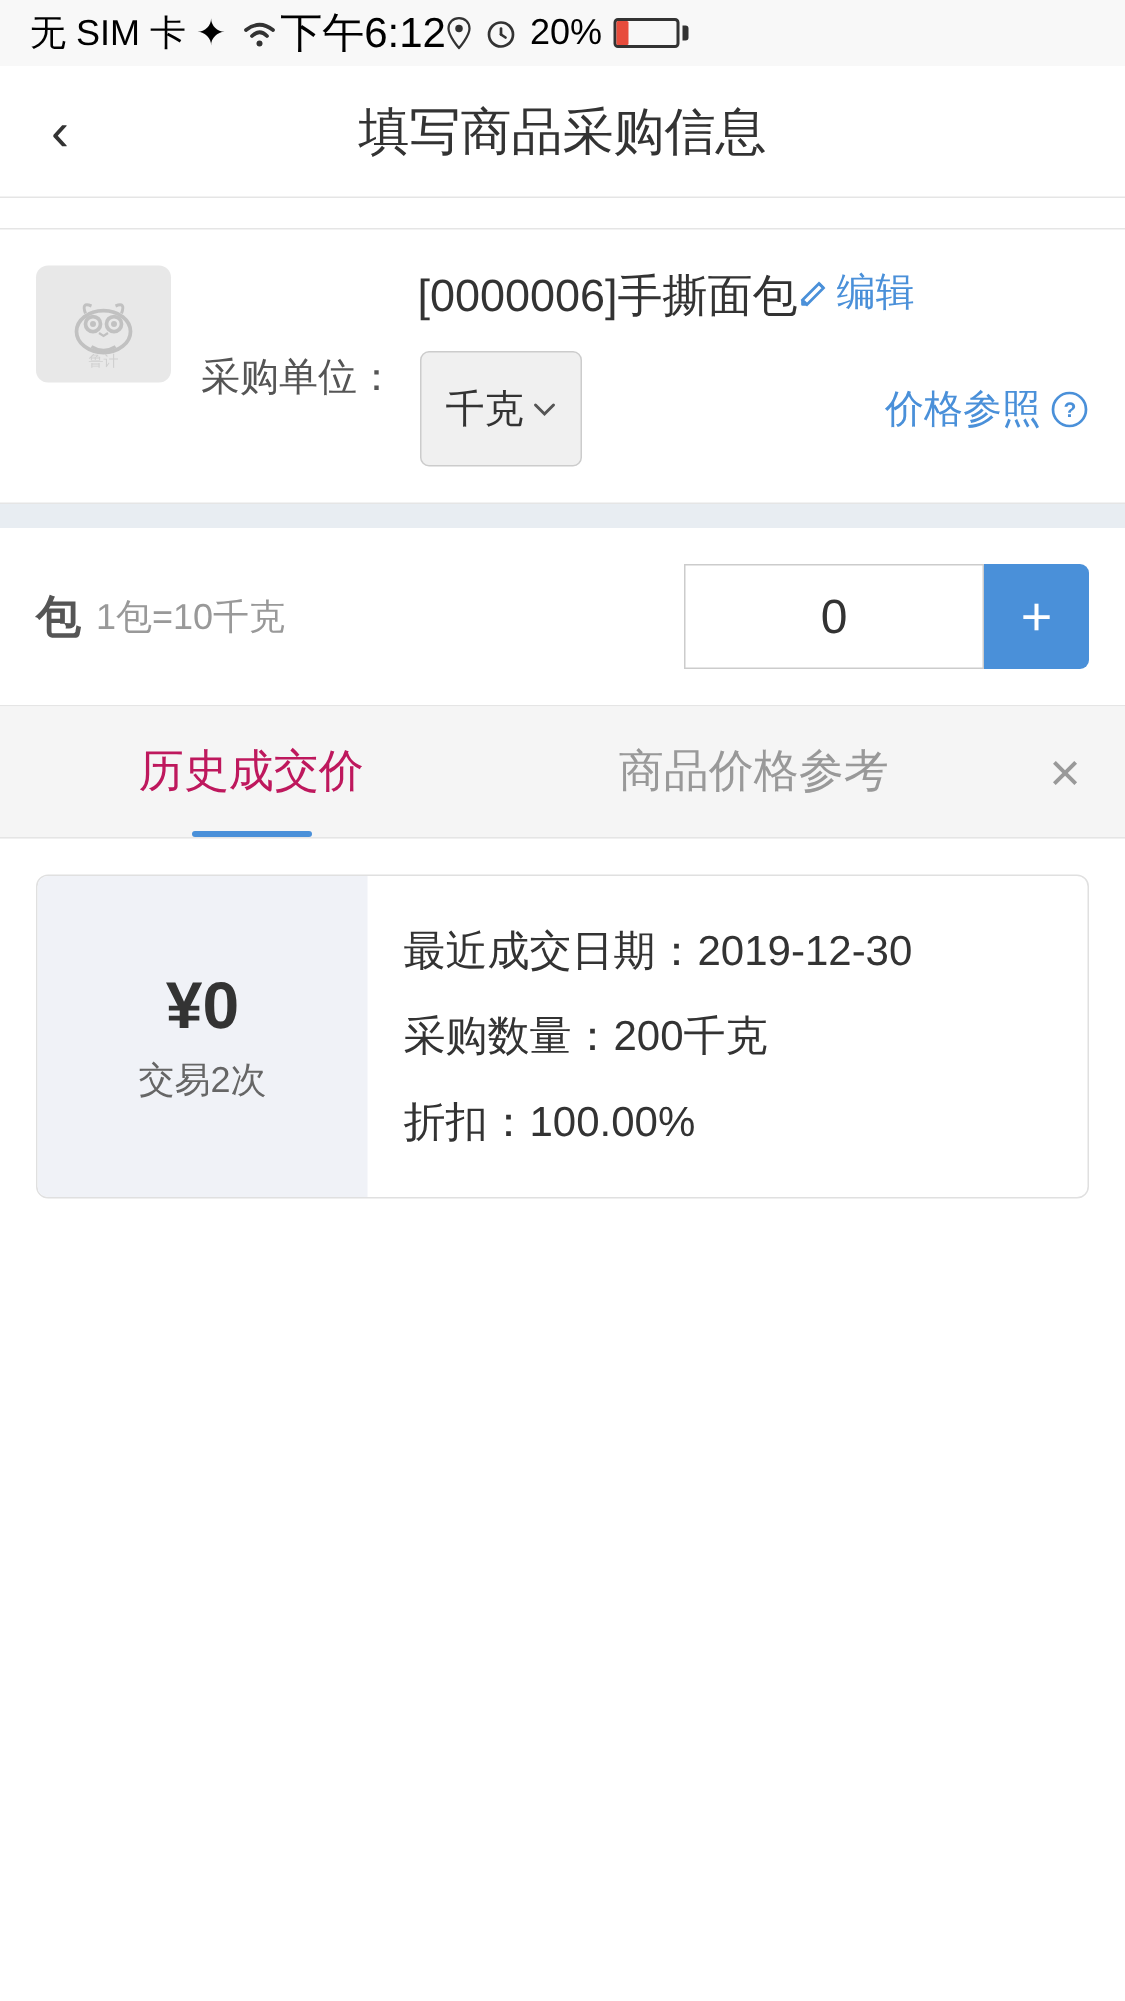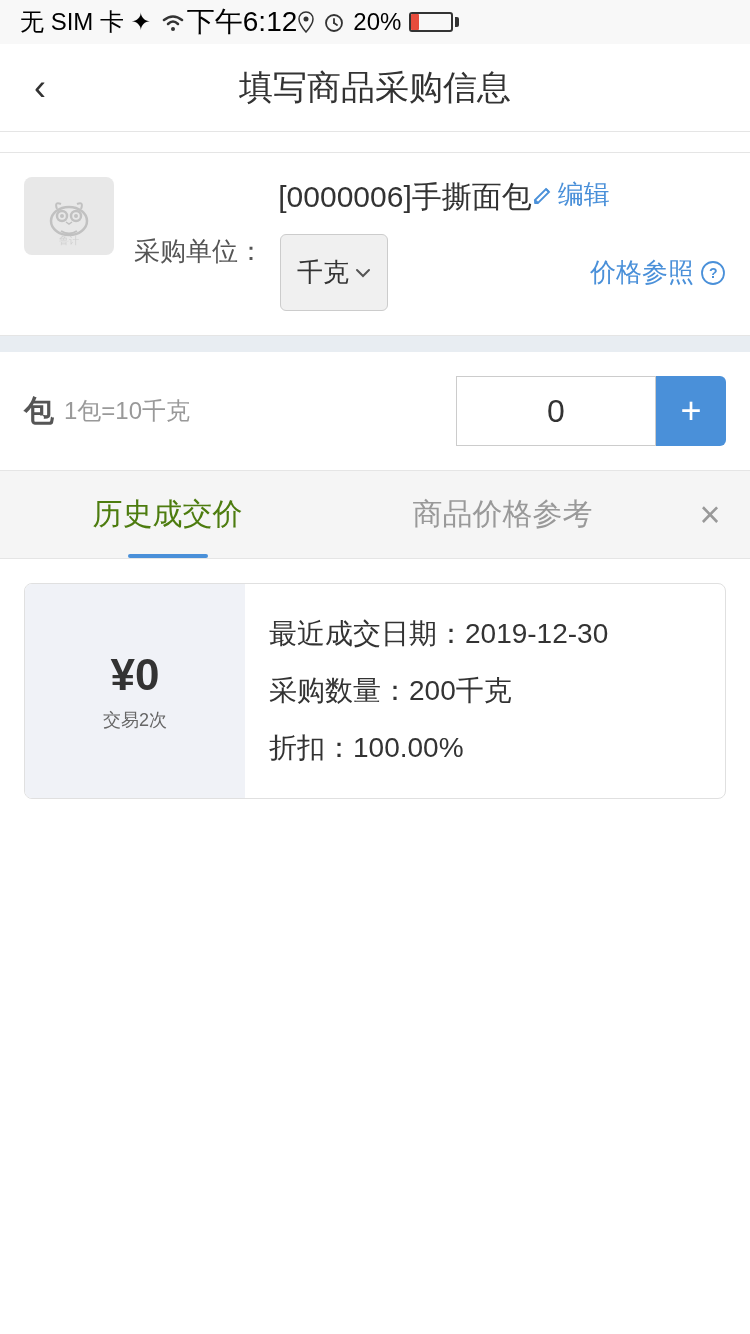--- a/index.html
+++ b/index.html
@@ -250,21 +250,21 @@
       justify-content: center;
       height: 100%;
       cursor: pointer;
       position: relative;
     }
     .tab-label {
       font-size: 30px;
       color: #999;
     }
     .tab-label.active {
-      color: #4d7c0f;
+      color: #be185d;
       font-weight: 500;
     }
     .tab-underline {
       position: absolute;
       bottom: 0;
       left: 50%;
       transform: translateX(-50%);
       width: 80px;
       height: 4px;
       background: #4a90d9;
@@ -301,21 +301,21 @@
       justify-content: center;
       padding: 32px 20px;
       flex-shrink: 0;
     }
     .trade-price {
       font-size: 44px;
       font-weight: 600;
       color: #333;
     }
     .trade-count {
-      font-size: 18px;
+      font-size: 24px;
       color: #666;
       margin-top: 8px;
     }
     .trade-card-right {
       flex: 1;
       padding: 28px 24px;
       display: flex;
       flex-direction: column;
       gap: 12px;
     }

